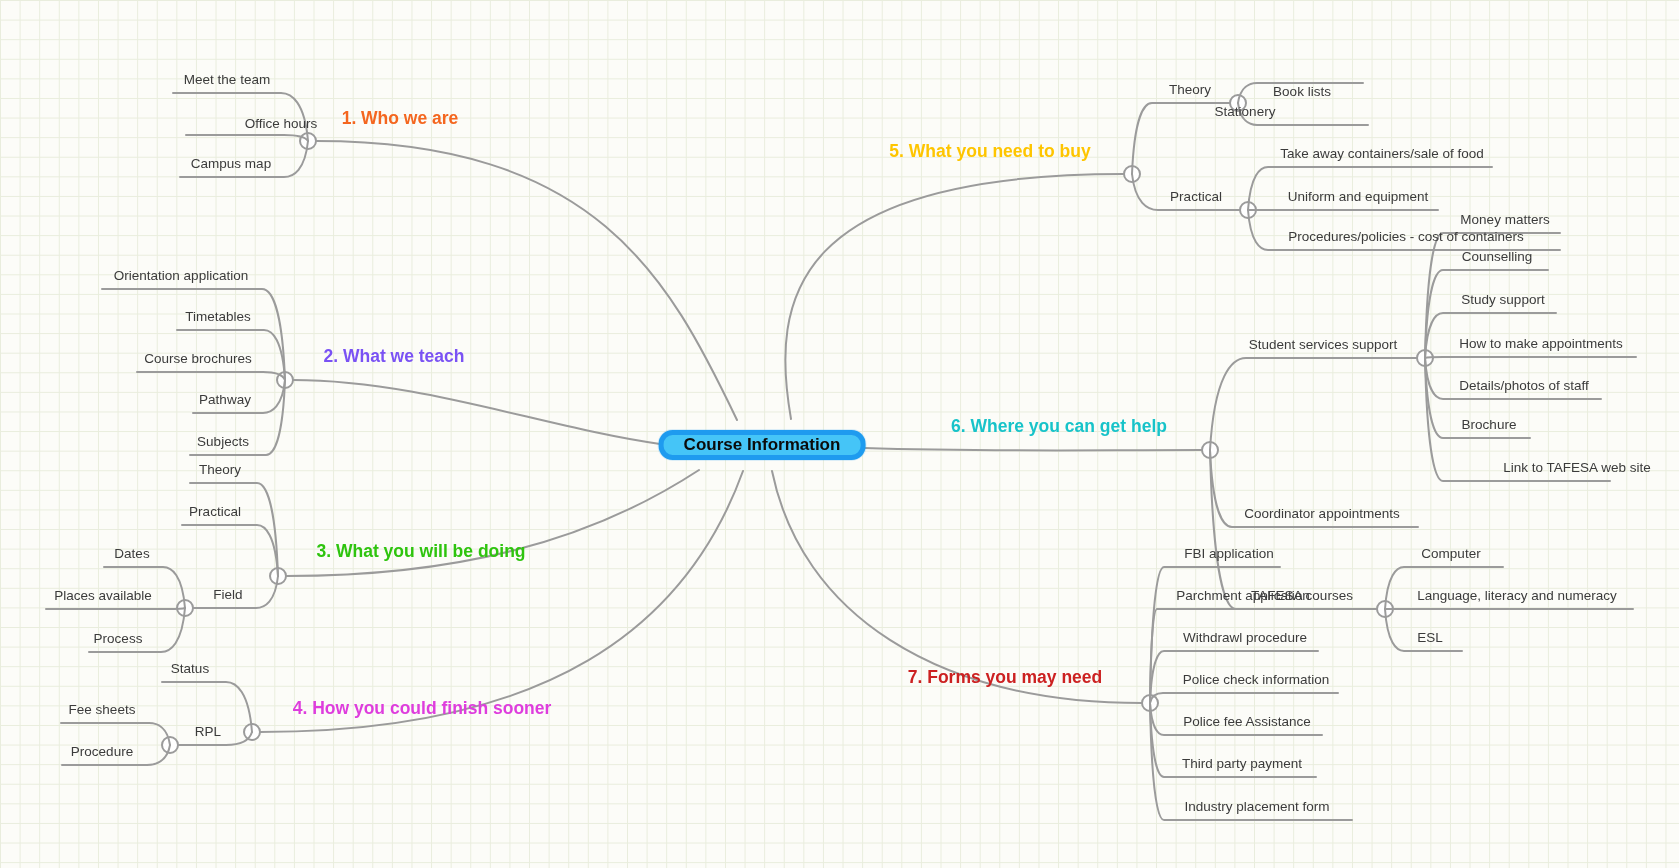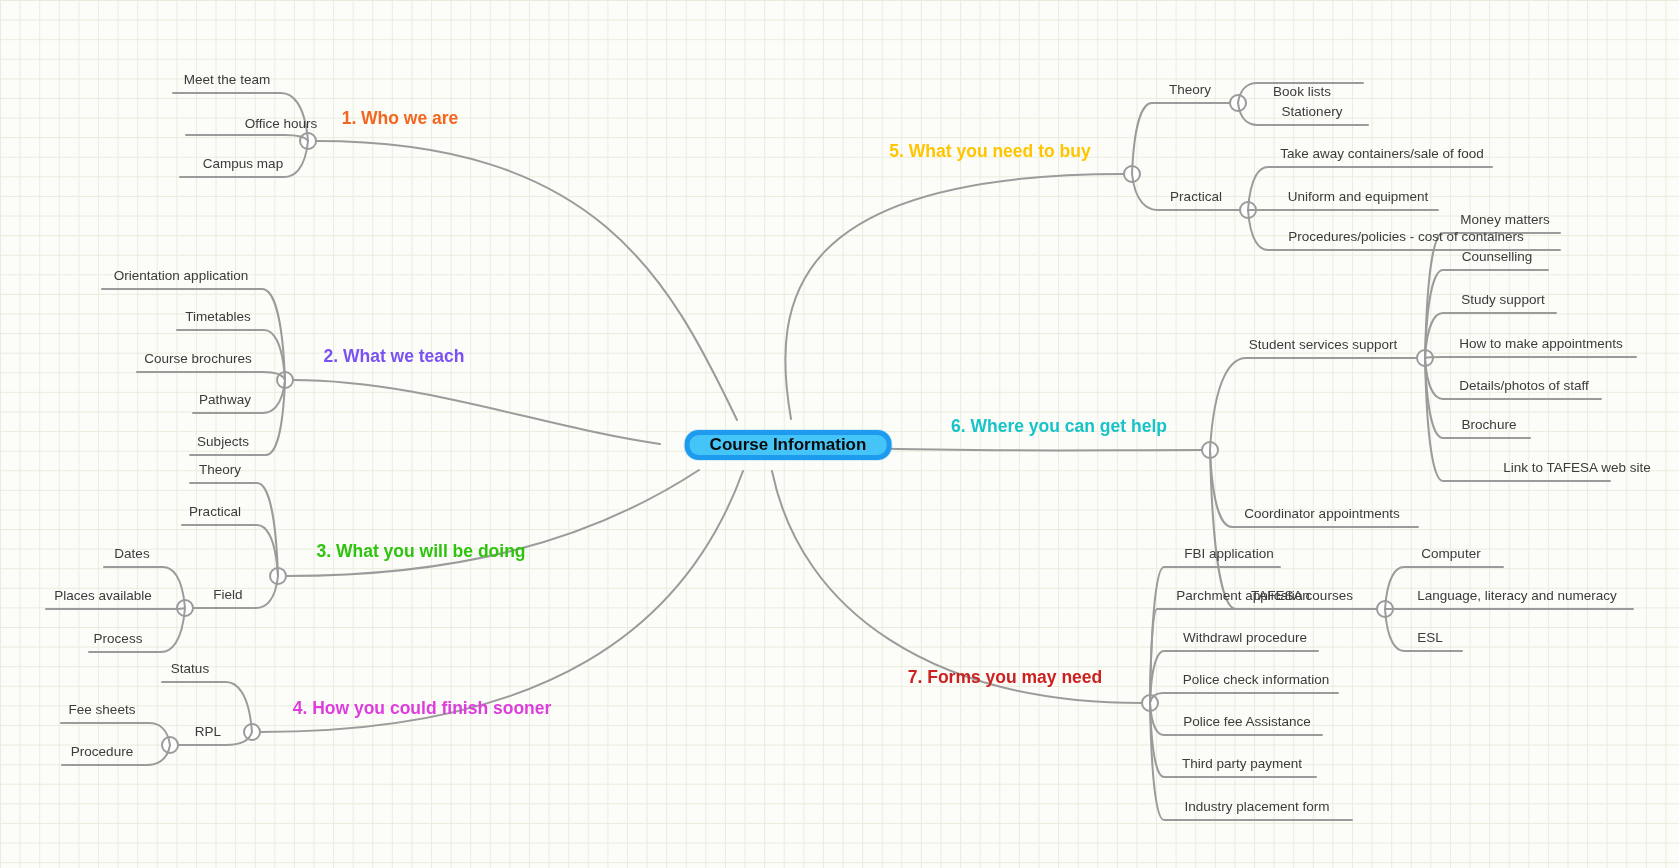--- a/index.html
+++ b/index.html
@@ -19,21 +19,20 @@
   }
   .branch-label{
     position:absolute;transform:translate(-50%,-100%);
     white-space:nowrap;font-size:17.5px;font-weight:bold;line-height:1.1;
   }
   .root-node{
     position:absolute;transform:translate(-50%,-50%);
     background:#45c5f7;border:5px solid #1e9bef;border-radius:14px;
     padding:0 20px;font-size:17px;font-weight:bold;color:#0b0b0b;white-space:nowrap;
     box-shadow:0 0 0 1px rgba(30,155,239,0.15);
-    margin-left:26px;
   }
 </style>
 </head>
 <body>
 
 <div id="canvas">
   <svg id="links" width="1679" height="868" viewBox="0 0 1679 868">
       <path d="M 737,420 C 668,276 596,141 316,141" fill="none" stroke="#9b9b9b" stroke-width="2" stroke-linecap="round"></path>
       <circle cx="308" cy="141" r="8" fill="#ffffff" stroke="#9b9b9b" stroke-width="2"></circle>
       <path d="M 308,141 C 304.76,102.6 291.8,93 281,93 L 173,93" fill="none" stroke="#9b9b9b" stroke-width="2" stroke-linecap="round"></path>
@@ -97,21 +96,21 @@
       <path d="M 1150,703 C 1151.68,661.4 1158.4,651 1164,651 L 1318,651" fill="none" stroke="#9b9b9b" stroke-width="2" stroke-linecap="round"></path>
       <path d="M 1150,703 C 1151.56,695 1157.8,693 1163,693 L 1338,693" fill="none" stroke="#9b9b9b" stroke-width="2" stroke-linecap="round"></path>
       <path d="M 1150,703 C 1151.68,728.6 1158.4,735 1164,735 L 1322,735" fill="none" stroke="#9b9b9b" stroke-width="2" stroke-linecap="round"></path>
       <path d="M 1150,703 C 1151.68,762.2 1158.4,777 1164,777 L 1316,777" fill="none" stroke="#9b9b9b" stroke-width="2" stroke-linecap="round"></path>
       <path d="M 1150,703 C 1151.68,796.6 1158.4,820 1164,820 L 1352,820" fill="none" stroke="#9b9b9b" stroke-width="2" stroke-linecap="round"></path>
     </svg>
   <div class="root-node" style="left:762px;top:445px;">Course Information</div>
 <div class="branch-label" style="left: 400px; top: 128px; color: rgb(244, 102, 31);">1. Who we are</div>
     <div class="leaf-label" style="left: 227px; top: 88px;">Meet the team</div>
     <div class="leaf-label" style="left: 233px; top: 132px; margin-left: 48px;">Office hours</div>
-    <div class="leaf-label" style="left: 231px; top: 172px; margin-left: 12px;">Campus map</div>
+    <div class="leaf-label" style="left: 231px; top: 172px;">Campus map</div>
     <div class="branch-label" style="left: 394px; top: 366px; color: rgb(122, 82, 244);">2. What we teach</div>
     <div class="leaf-label" style="left: 181px; top: 284px;">Orientation application</div>
     <div class="leaf-label" style="left: 218px; top: 325px;">Timetables</div>
     <div class="leaf-label" style="left: 198px; top: 367px;">Course brochures</div>
     <div class="leaf-label" style="left: 225px; top: 408px;">Pathway</div>
     <div class="leaf-label" style="left: 223px; top: 450px;">Subjects</div>
     <div class="branch-label" style="left: 421px; top: 561px; color: rgb(46, 196, 14);">3. What you will be doing</div>
     <div class="leaf-label" style="left: 220px; top: 478px;">Theory</div>
     <div class="leaf-label" style="left: 215px; top: 520px;">Practical</div>
     <div class="leaf-label" style="left: 228px; top: 603px;">Field</div>
@@ -119,21 +118,21 @@
     <div class="leaf-label" style="left: 103px; top: 604px;">Places available</div>
     <div class="leaf-label" style="left: 118px; top: 647px;">Process</div>
     <div class="branch-label" style="left: 422px; top: 718px; color: rgb(222, 61, 221);">4. How you could finish sooner</div>
     <div class="leaf-label" style="left: 190px; top: 677px;">Status</div>
     <div class="leaf-label" style="left: 208px; top: 740px;">RPL</div>
     <div class="leaf-label" style="left: 102px; top: 718px;">Fee sheets</div>
     <div class="leaf-label" style="left: 102px; top: 760px;">Procedure</div>
     <div class="branch-label" style="left: 990px; top: 161px; color: rgb(254, 197, 0);">5. What you need to buy</div>
     <div class="leaf-label" style="left: 1190px; top: 98px;">Theory</div>
     <div class="leaf-label" style="left: 1302px; top: 78px; margin-top: 22px;">Book lists</div>
-    <div class="leaf-label" style="left: 1306px; top: 120px; padding-left: 12px;">Stationery</div>
+    <div class="leaf-label" style="left: 1239px; top: 120px; padding-left: 12px;">Stationery</div>
     <div class="leaf-label" style="left: 1196px; top: 205px;">Practical</div>
     <div class="leaf-label" style="left: 1382px; top: 162px;">Take away containers/sale of food</div>
     <div class="leaf-label" style="left: 1358px; top: 205px;">Uniform and equipment</div>
     <div class="leaf-label" style="left: 1406px; top: 245px;">Procedures/policies - cost of containers</div>
     <div class="branch-label" style="left: 1059px; top: 436px; color: rgb(23, 195, 201);">6. Where you can get help</div>
     <div class="leaf-label" style="left: 1323px; top: 353px;">Student services support</div>
     <div class="leaf-label" style="left: 1505px; top: 228px;">Money matters</div>
     <div class="leaf-label" style="left: 1497px; top: 265px;">Counselling</div>
     <div class="leaf-label" style="left: 1503px; top: 308px;">Study support</div>
     <div class="leaf-label" style="left: 1541px; top: 352px;">How to make appointments</div>

